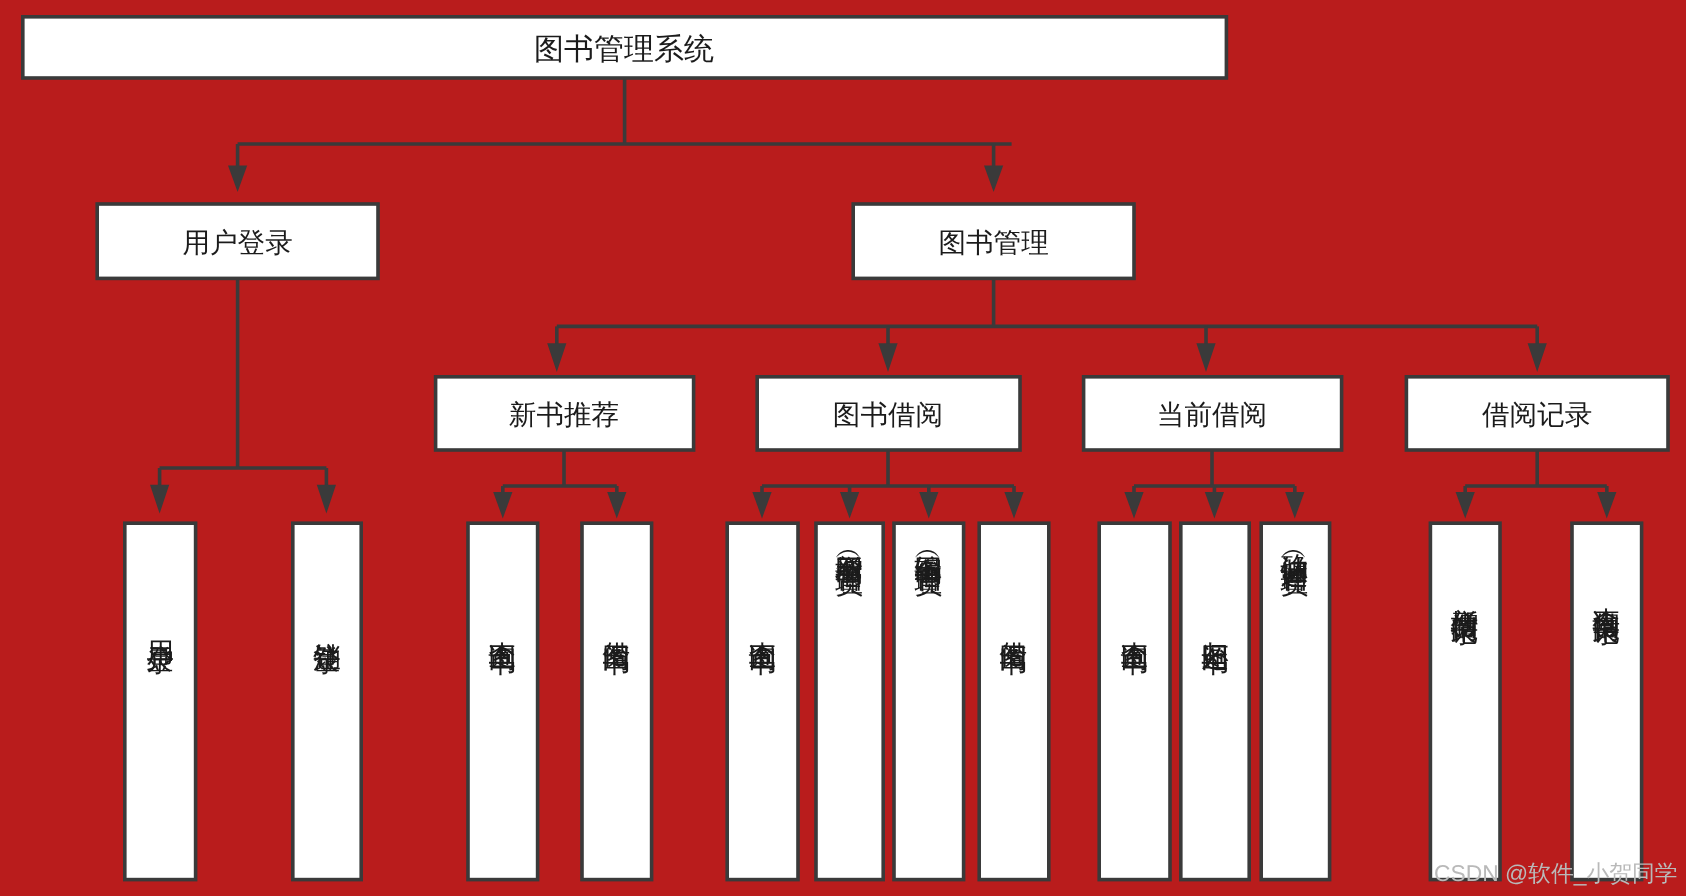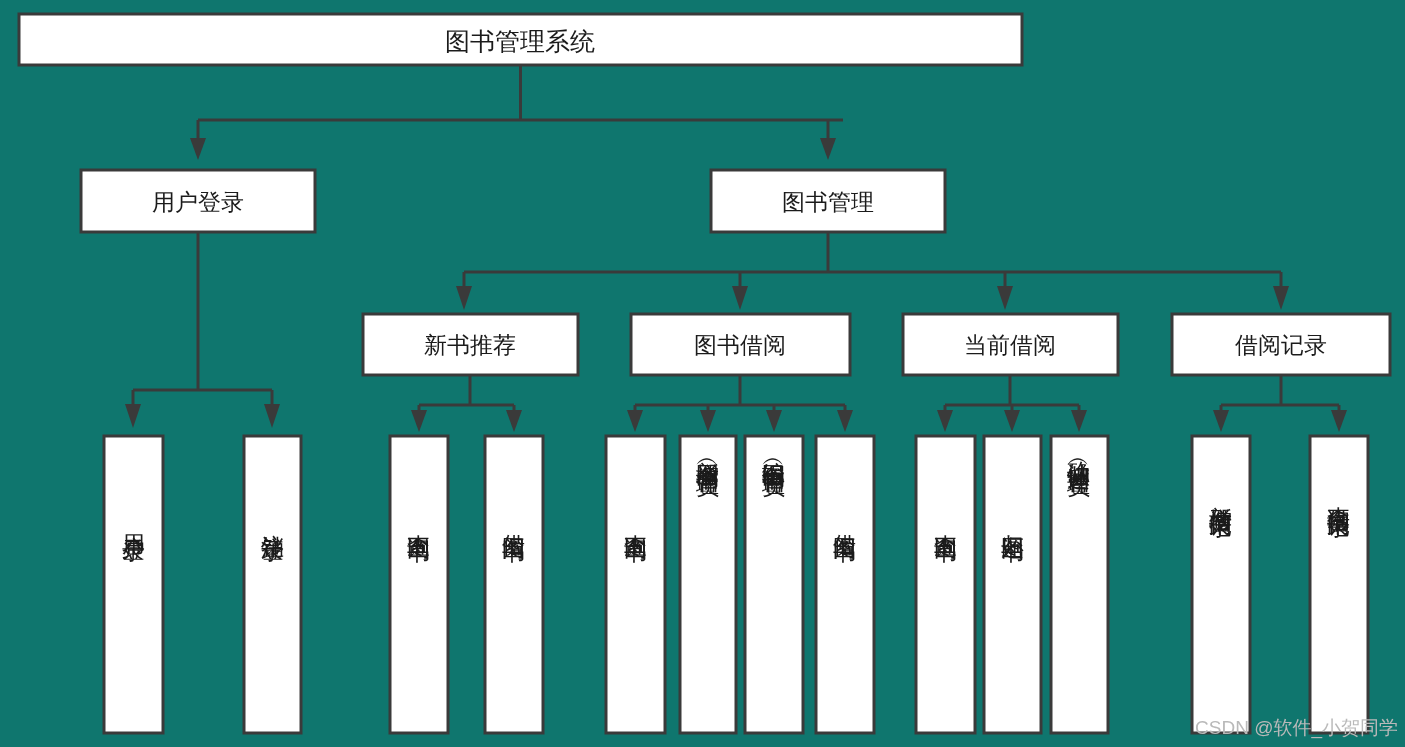--- a/index.html
+++ b/index.html
@@ -8,21 +8,21 @@
     padding: 0;
     background: #ffffff;
   }
   body {
     font-family: "Liberation Sans", "DejaVu Sans", sans-serif;
   }
   #diagram-root {
     position: relative;
     width: 1405px;
     height: 747px;
-    background: #0f766e;
+    background: #b91c1c;
     overflow: hidden;
   }
   svg#flowchart {
     position: absolute;
     left: 0;
     top: 0;
     width: 1405px;
     height: 747px;
     display: block;
   }

